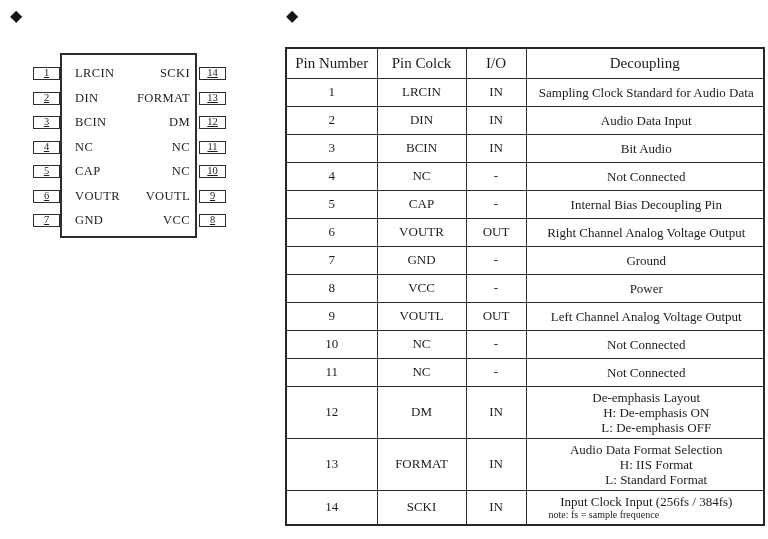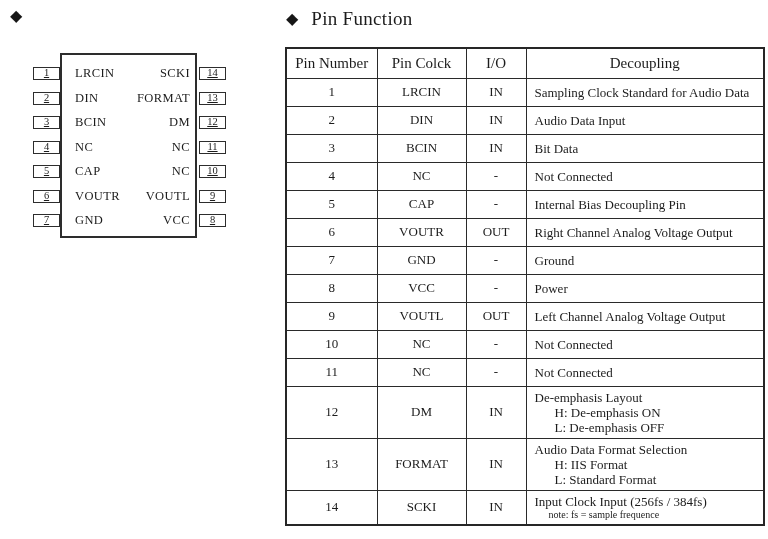--- a/index.html
+++ b/index.html
@@ -44,34 +44,33 @@
   #pin-table col.c-name { width:89px; }
   #pin-table col.c-io   { width:60px; }
   #pin-table col.c-desc { width:238px; }
   #pin-table th, #pin-table td { border:1.5px solid #2a2a2a; vertical-align:middle; }
   #pin-table th {
     height:30px; font-weight:normal; font-size:15px; text-align:center;margin-left:40px;
   }
   #pin-table td { height:28px; font-size:13px; }
   td.cell-center { text-align:center; }
   td.cell-desc { padding:3px 5px 3px 8px; }
-  .desc-line { line-height:15px; white-space:nowrap; }
+  .desc-line { line-height:15px; white-space:nowrap;text-align:center; }
   .desc-line.indent { padding-left:20px; }
   .desc-note { font-size:10px; line-height:12px; padding-left:14px; white-space:nowrap; }
 </style>
 </head>
 <body>
 
 <div class="heading" id="heading-left">
   <span class="diamond">◆</span>
 </div>
 
 <div class="heading" id="heading-right">
   <span class="diamond">◆</span>
-  <span class="heading-text">Pin Function</span>
 </div>
 
 <div id="diagram">
   <div class="chip-body"></div>
 <div class="pin-row" style="top: 67px;">
       <div class="pin-box">
         <span class="pin-num">1</span>
       </div>
       <span class="pin-label-left">LRCIN</span>
       <span class="pin-label-right">SCKI</span>
@@ -171,21 +170,21 @@
         <td class="cell-center">IN</td>
         <td class="cell-desc">
           <div class="desc-line">Audio Data Input</div>
         </td>
       </tr>
       <tr>
         <td class="cell-center">3</td>
         <td class="cell-center">BCIN</td>
         <td class="cell-center">IN</td>
         <td class="cell-desc">
-          <div class="desc-line">Bit Data</div>
+          <div class="desc-line">Bit Audio</div>
         </td>
       </tr>
       <tr>
         <td class="cell-center">4</td>
         <td class="cell-center">NC</td>
         <td class="cell-center">-</td>
         <td class="cell-desc">
           <div class="desc-line">Not Connected</div>
         </td>
       </tr>

